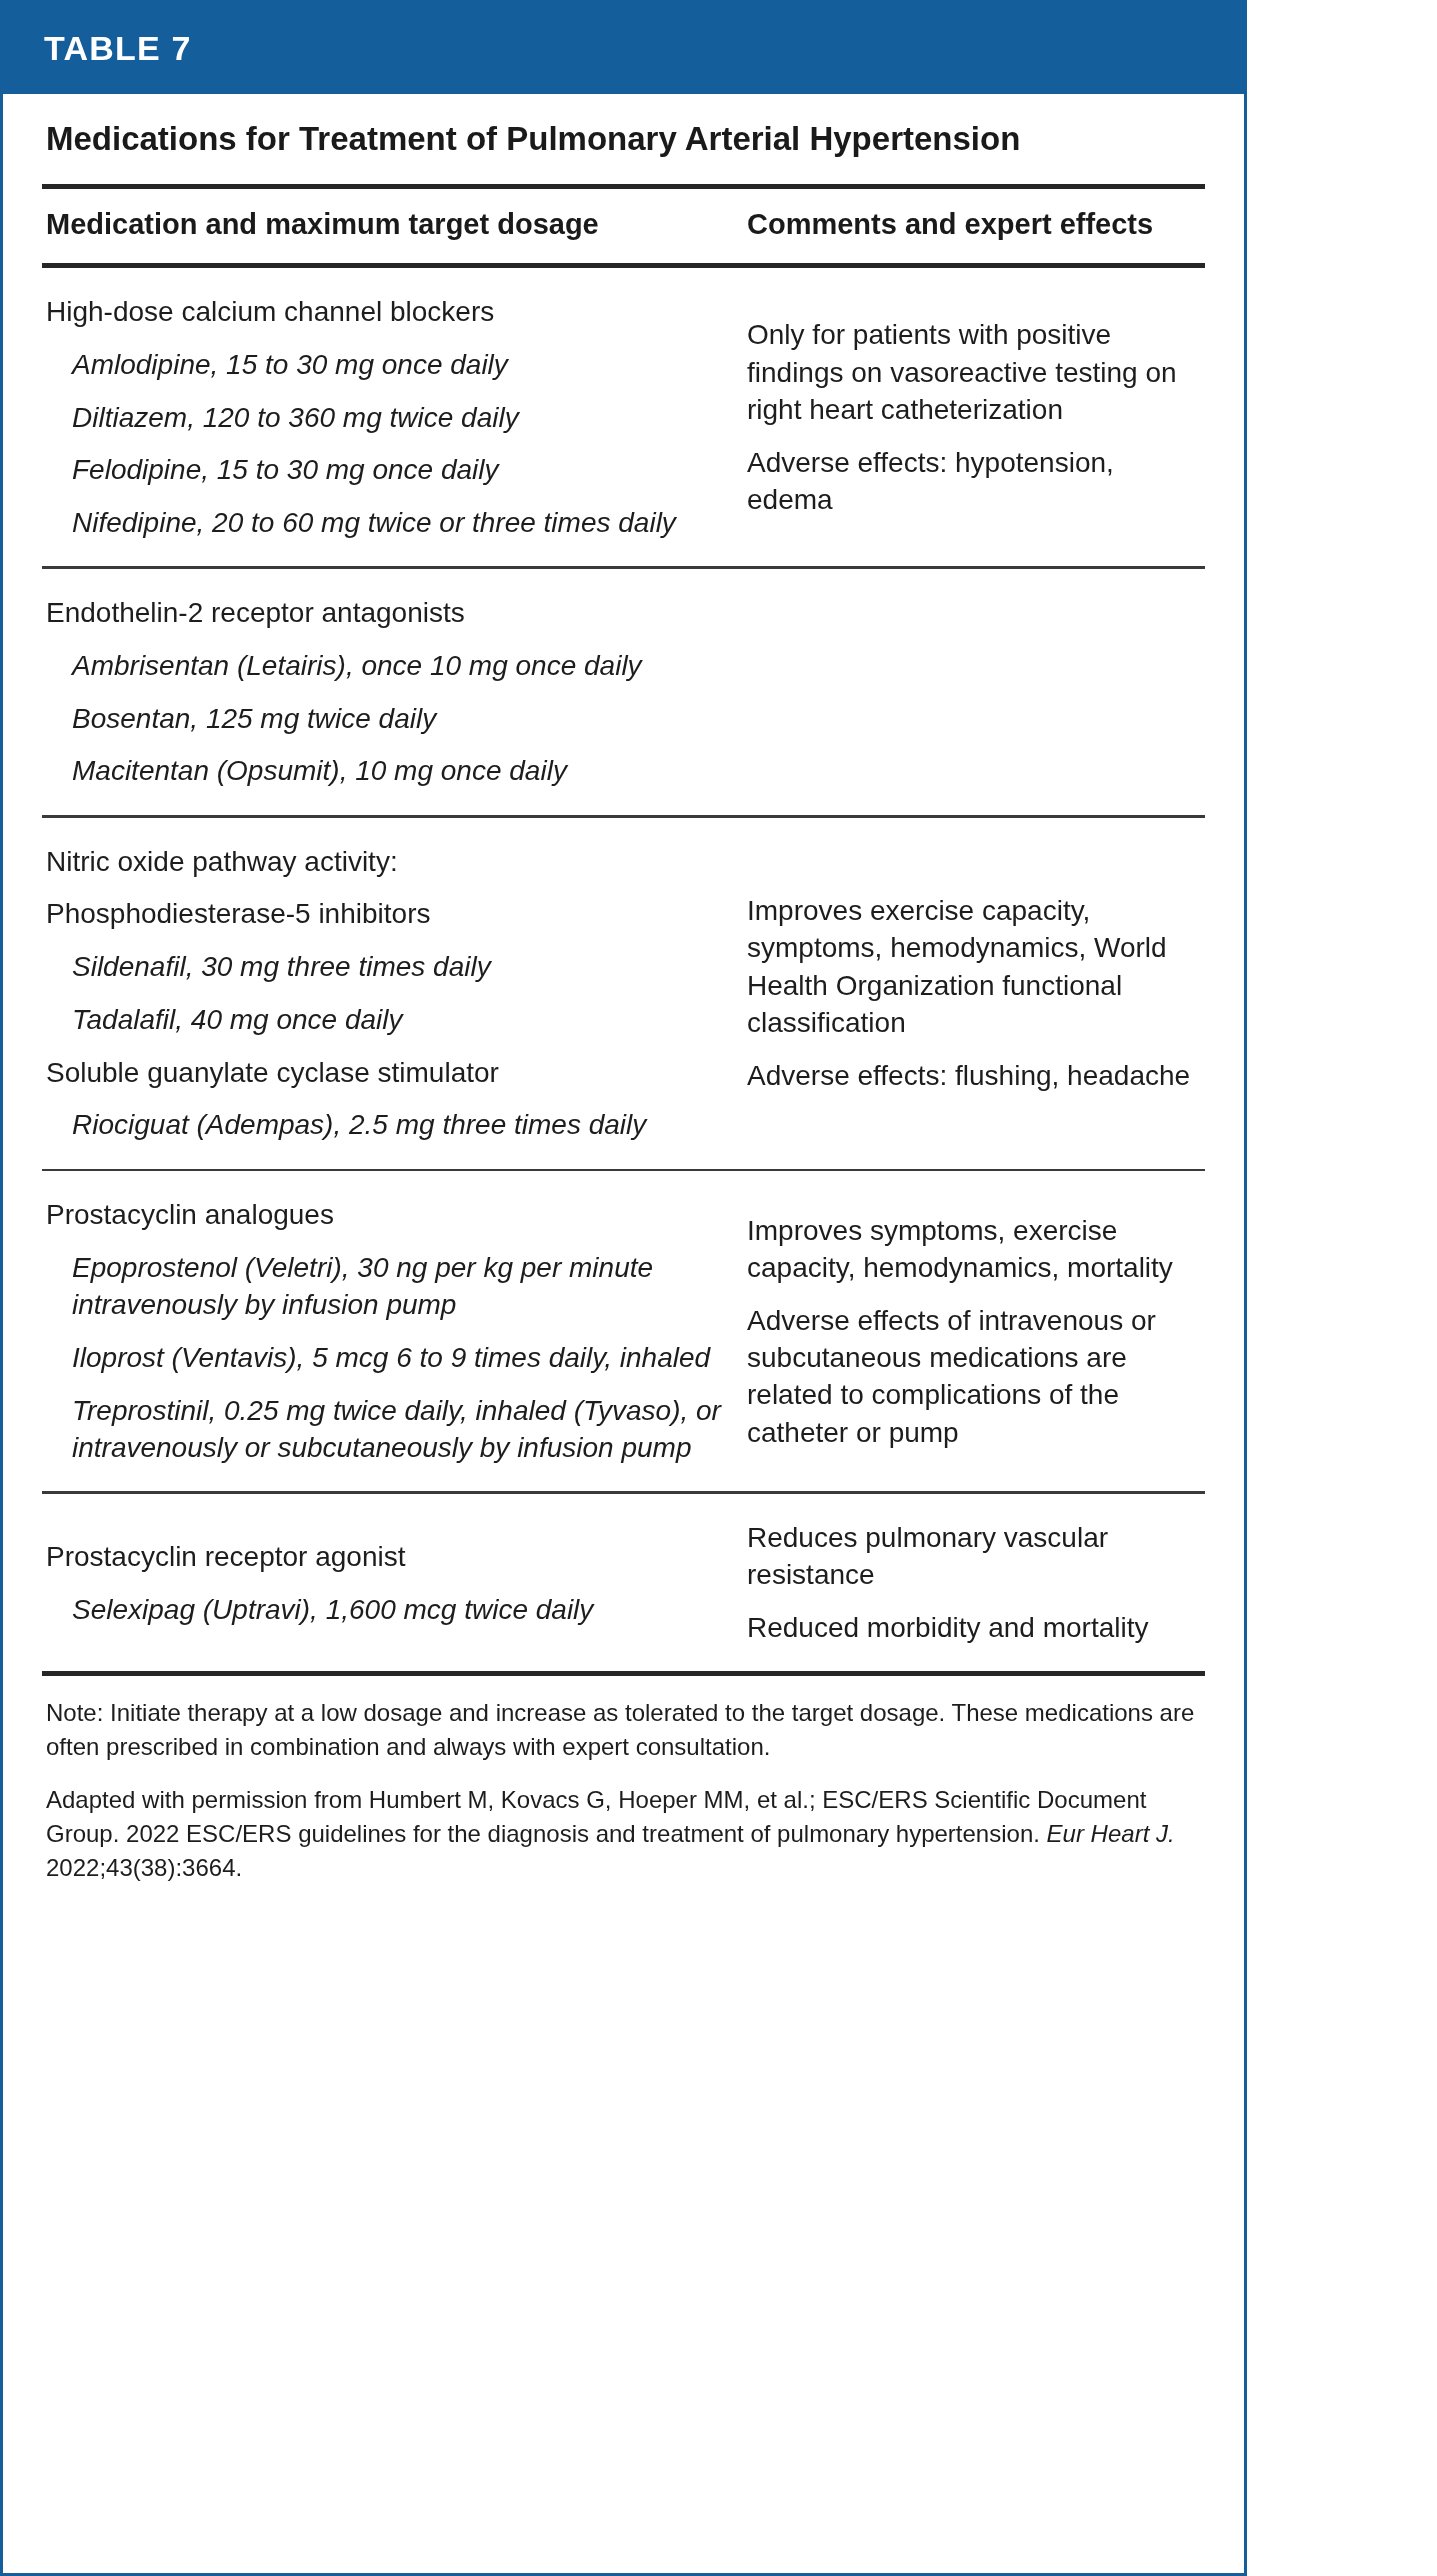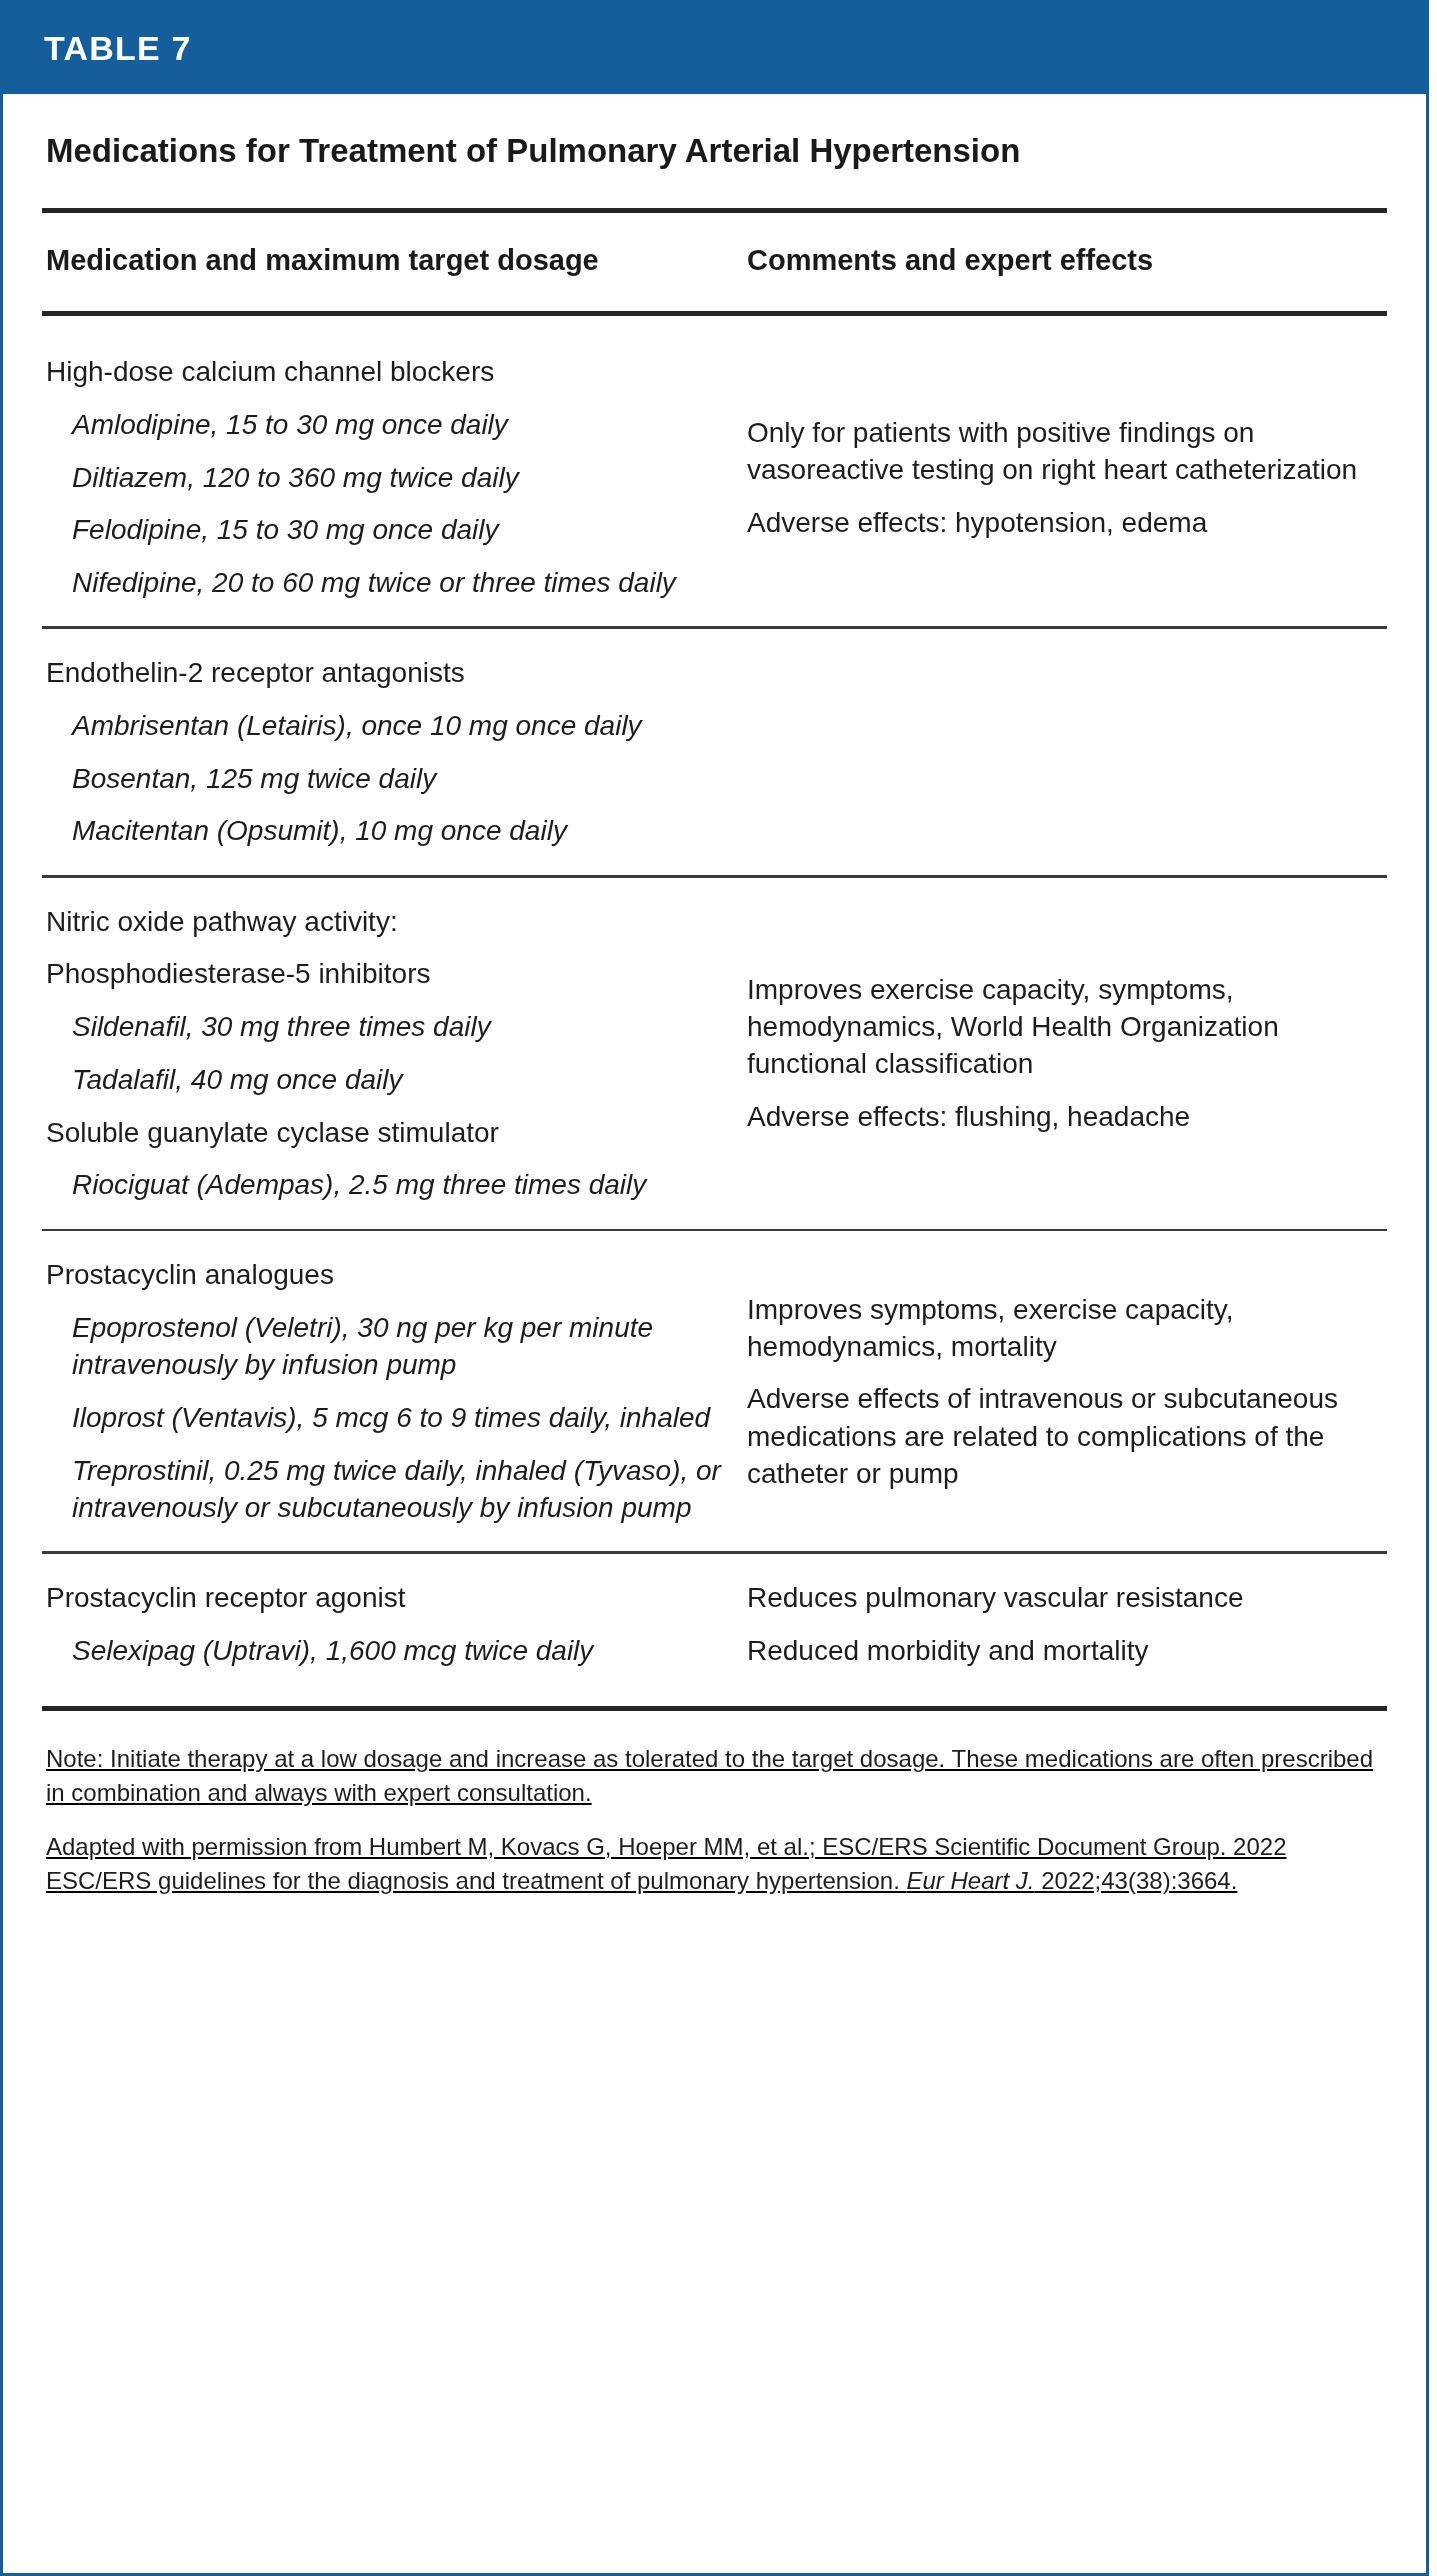--- a/index.html
+++ b/index.html
@@ -7,27 +7,26 @@
     margin: 0; padding: 0;
     background: #ffffff;
   }
   body {
     width: 1437px;
     font-family: "Liberation Sans", sans-serif;
     -webkit-font-smoothing: antialiased;
   }
 
   .table-card {
-    width: 1429px;
+    width: 1247px;
     min-height: 2576px;
     border: 3.9px solid #145E9B;
     background: #ffffff;
     display: flex;
     flex-direction: column;
-    gap: 12px;
   }
 
   
   .table-banner {
     background: #145E9B;
     height: 91px;
     display: flex;
     align-items: center;
     padding: 0 41px;
     flex: 0 0 auto;
@@ -93,21 +92,20 @@
     line-height: 1.33;
     margin-bottom: 15.5px;
   }
   .line:last-child { margin-bottom: 0; }
   .lvl-0 { margin-left: 0; }
   .lvl-1 { margin-left: 26px; font-style: italic; }
 
   
   .foot {
     padding: 19.3px 43px 13.5px 43px;
-    text-decoration: underline;
   }
   .foot-para {
     font-size: 24px;
     color: #1d1d1d;
     line-height: 1.42;
     margin-bottom: 19.3px;
   }
   .foot-para:last-child { margin-bottom: 0; }
   .foot-para i { font-style: italic; }
   .spacer { flex: 1 1 auto; min-height: 25px; }

